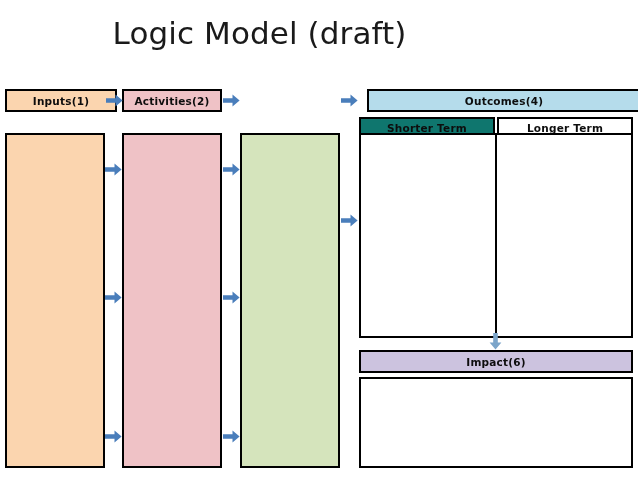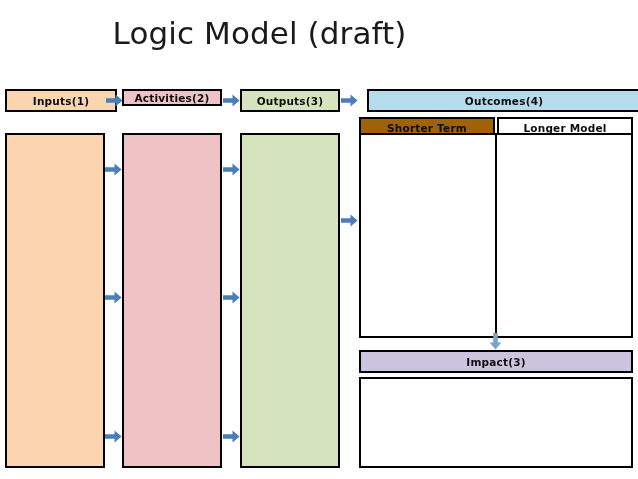--- a/index.html
+++ b/index.html
@@ -53,26 +53,26 @@
     color: #0d0d0d;
     letter-spacing: 0.2px;
     white-space: nowrap;
   }
   .panel {
     background: #ffffff;
   }
 
   
   #hdr-inputs     { left: 5px;   top: 89px;  width: 112px; height: 23px; background: #FBD5AF; }
-  #hdr-activities { left: 122px; top: 89px;  width: 100px; height: 17px; background: #EFC2C6; }
+  #hdr-activities { left: 122px; top: 89px;  width: 100px; height: 23px; background: #EFC2C6; }
   #hdr-outputs    { left: 240px; top: 89px;  width: 100px; height: 23px; background: #D5E4BC; }
   #hdr-outcomes   { left: 359px; top: 89px;  width: 274px; height: 23px; background: #B5DCEB; margin-left: 8px; }
 
   
-  #hdr-shorter { left: 359px; top: 117px; width: 136px; height: 22px; background: #a16207; }
+  #hdr-shorter { left: 359px; top: 117px; width: 136px; height: 22px; background: #0f766e; }
   #hdr-longer  { left: 497px; top: 117px; width: 136px; height: 22px; background: #ffffff; }
 
   
   #col-inputs     { left: 5px;   top: 133px; width: 100px; height: 335px; background: #FBD5AF; }
   #col-activities { left: 122px; top: 133px; width: 100px; height: 335px; background: #EFC2C6; }
   #col-outputs    { left: 240px; top: 133px; width: 100px; height: 335px; background: #D5E4BC; }
   #col-outcomes   { left: 359px; top: 133px; width: 274px; height: 205px; background: #ffffff; }
 
   
   #outcomes-divider {
@@ -109,34 +109,31 @@
   <div class="title">Logic Model (draft)</div>
 
   <div class="box hdr" id="hdr-inputs">
     <span>Inputs(1)</span>
   </div>
 
   <div class="box hdr" id="hdr-activities">
     <span>Activities(2)</span>
   </div>
 
-  <div class="box hdr" id="hdr-outputs">
-    <span>Outputs(3)</span>
-  </div>
 
   <div class="box hdr" id="hdr-outcomes">
     <span>Outcomes(4)</span>
   </div>
 
   <div class="box hdr" id="hdr-shorter">
     <span>Shorter Term</span>
   </div>
 
   <div class="box hdr" id="hdr-longer">
-    <span>Longer Model</span>
+    <span>Longer Term</span>
   </div>
 
   <div class="box" id="col-inputs">
     <span></span>
   </div>
 
   <div class="box" id="col-activities">
     <span></span>
   </div>
 
@@ -144,21 +141,21 @@
     <span></span>
   </div>
 
   <div class="box panel" id="col-outcomes">
     <span></span>
   </div>
 
   <div id="outcomes-divider"></div>
 
   <div class="box hdr" id="hdr-impact">
-    <span>Impact(3)</span>
+    <span>Impact(6)</span>
   </div>
 
   <div class="box panel" id="box-impact">
     <span></span>
   </div>
 
   <div class="arrow-right" style="left:106px; top:94px;">
     <svg width="17" height="13" viewBox="0 0 17 13">
         <path d="M0 4.2 H9.5 V0.6 L16.6 6.5 L9.5 12.4 V8.8 H0 Z" fill="#4A7EBB"></path>
       </svg>

